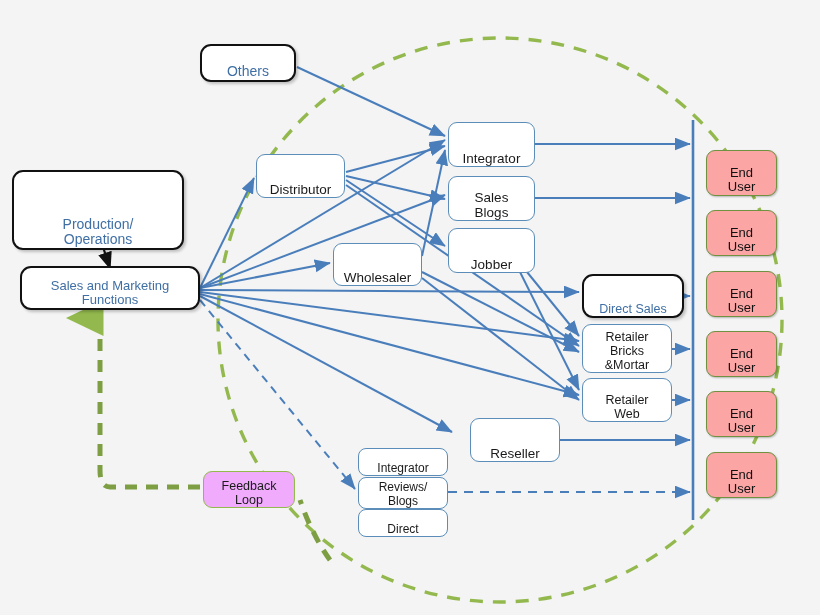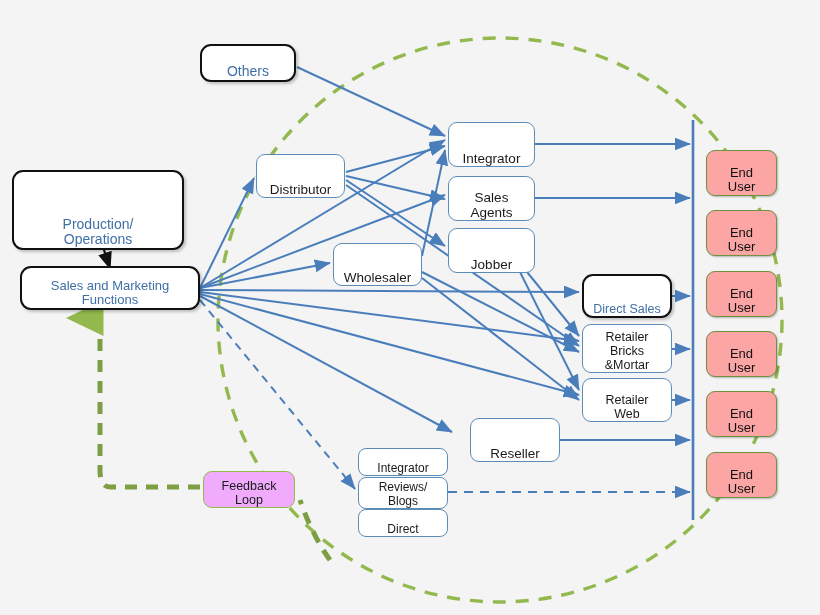--- a/index.html
+++ b/index.html
@@ -133,32 +133,32 @@
   <div class="node blue-node" style="left:256px;top:154px;width:89px;height:44px;">
     <span>Distributor</span>
   </div>
 
   <div class="node blue-node" style="left:448px;top:122px;width:87px;height:45px;">
     <span>Integrator</span>
   </div>
 
   <div class="node blue-node" style="left:448px;top:176px;width:87px;height:45px;">
     <span>Sales
-Agents</span>
+Blogs</span>
   </div>
 
   <div class="node blue-node" style="left:448px;top:228px;width:87px;height:45px;">
     <span>Jobber</span>
   </div>
 
   <div class="node blue-node" style="left:333px;top:243px;width:89px;height:43px;">
     <span>Wholesaler</span>
   </div>
 
-  <div class="node black-node" style="left:582px;top:274px;width:90px;height:44px;font-size:12.5px;">
+  <div class="node black-node" style="left:582px;top:274px;width:102px;height:44px;font-size:12.5px;">
     <span>Direct Sales</span>
   </div>
 
   <div class="node blue-node" style="left:582px;top:324px;width:90px;height:49px;font-size:12.5px;">
     <span>Retailer
 Bricks
 &amp;Mortar</span>
   </div>
 
   <div class="node blue-node" style="left:582px;top:378px;width:90px;height:44px;font-size:12.5px;">

